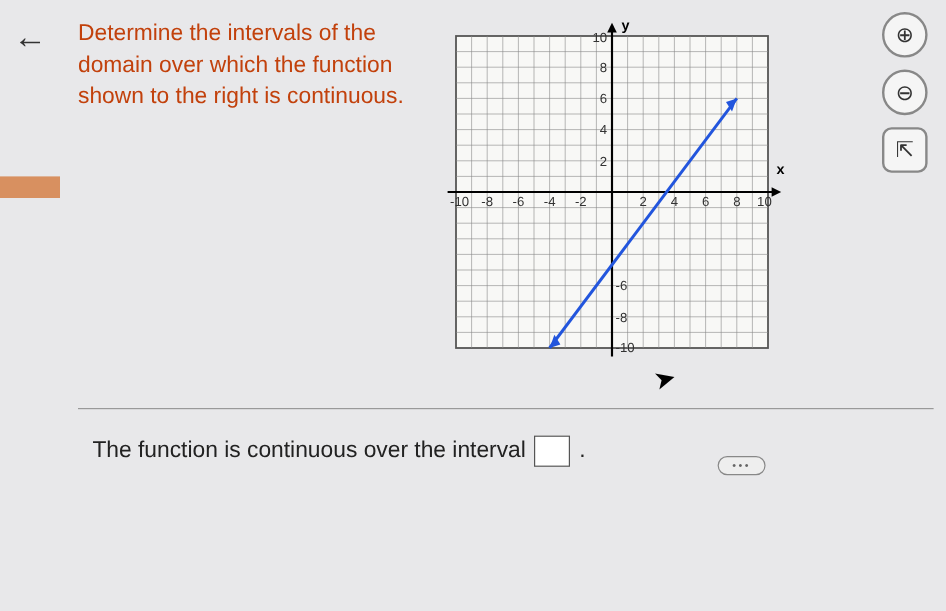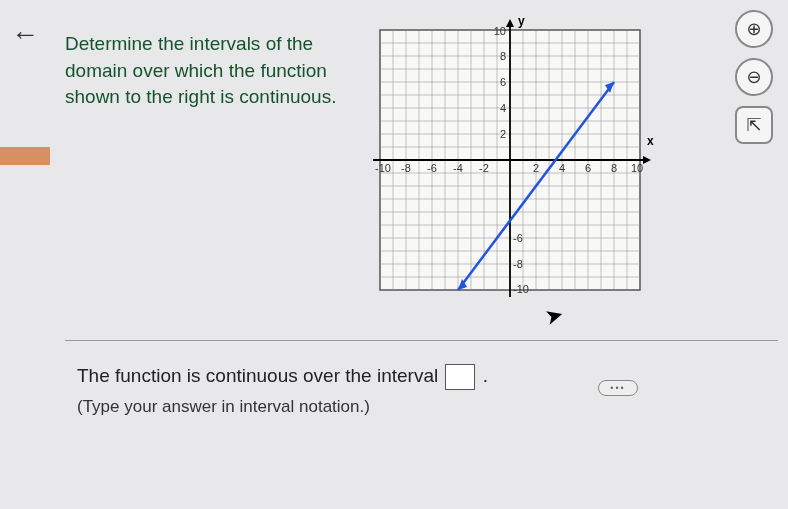--- a/index.html
+++ b/index.html
@@ -40,23 +40,22 @@
       position: relative;
     }
     .top-row {
       display: flex;
       gap: 20px;
       align-items: flex-start;
     }
     .question-text {
       width: 280px;
       font-size: 19px;
-      color: #14532d;
+      color: #c2410c;
       line-height: 1.4;
-      margin-top: 16px;
     }
     .graph-area {
       position: relative;
       width: 290px;
       height: 290px;
     }
     .toolbar {
       position: absolute;
       right: 15px;
       top: 10px;
@@ -248,16 +247,15 @@
 
     <div class="more-pill">•••</div>
 
     <hr class="divider">
 
     <div class="answer-row">
       <span>The function is continuous over the interval </span>
       <span class="answer-box"></span>
       <span>.</span>
       <br>
-      <span class="hint">(Type your answer in interval notation.)</span>
     </div>
   </div>
 </div>
 
 </body></html>

